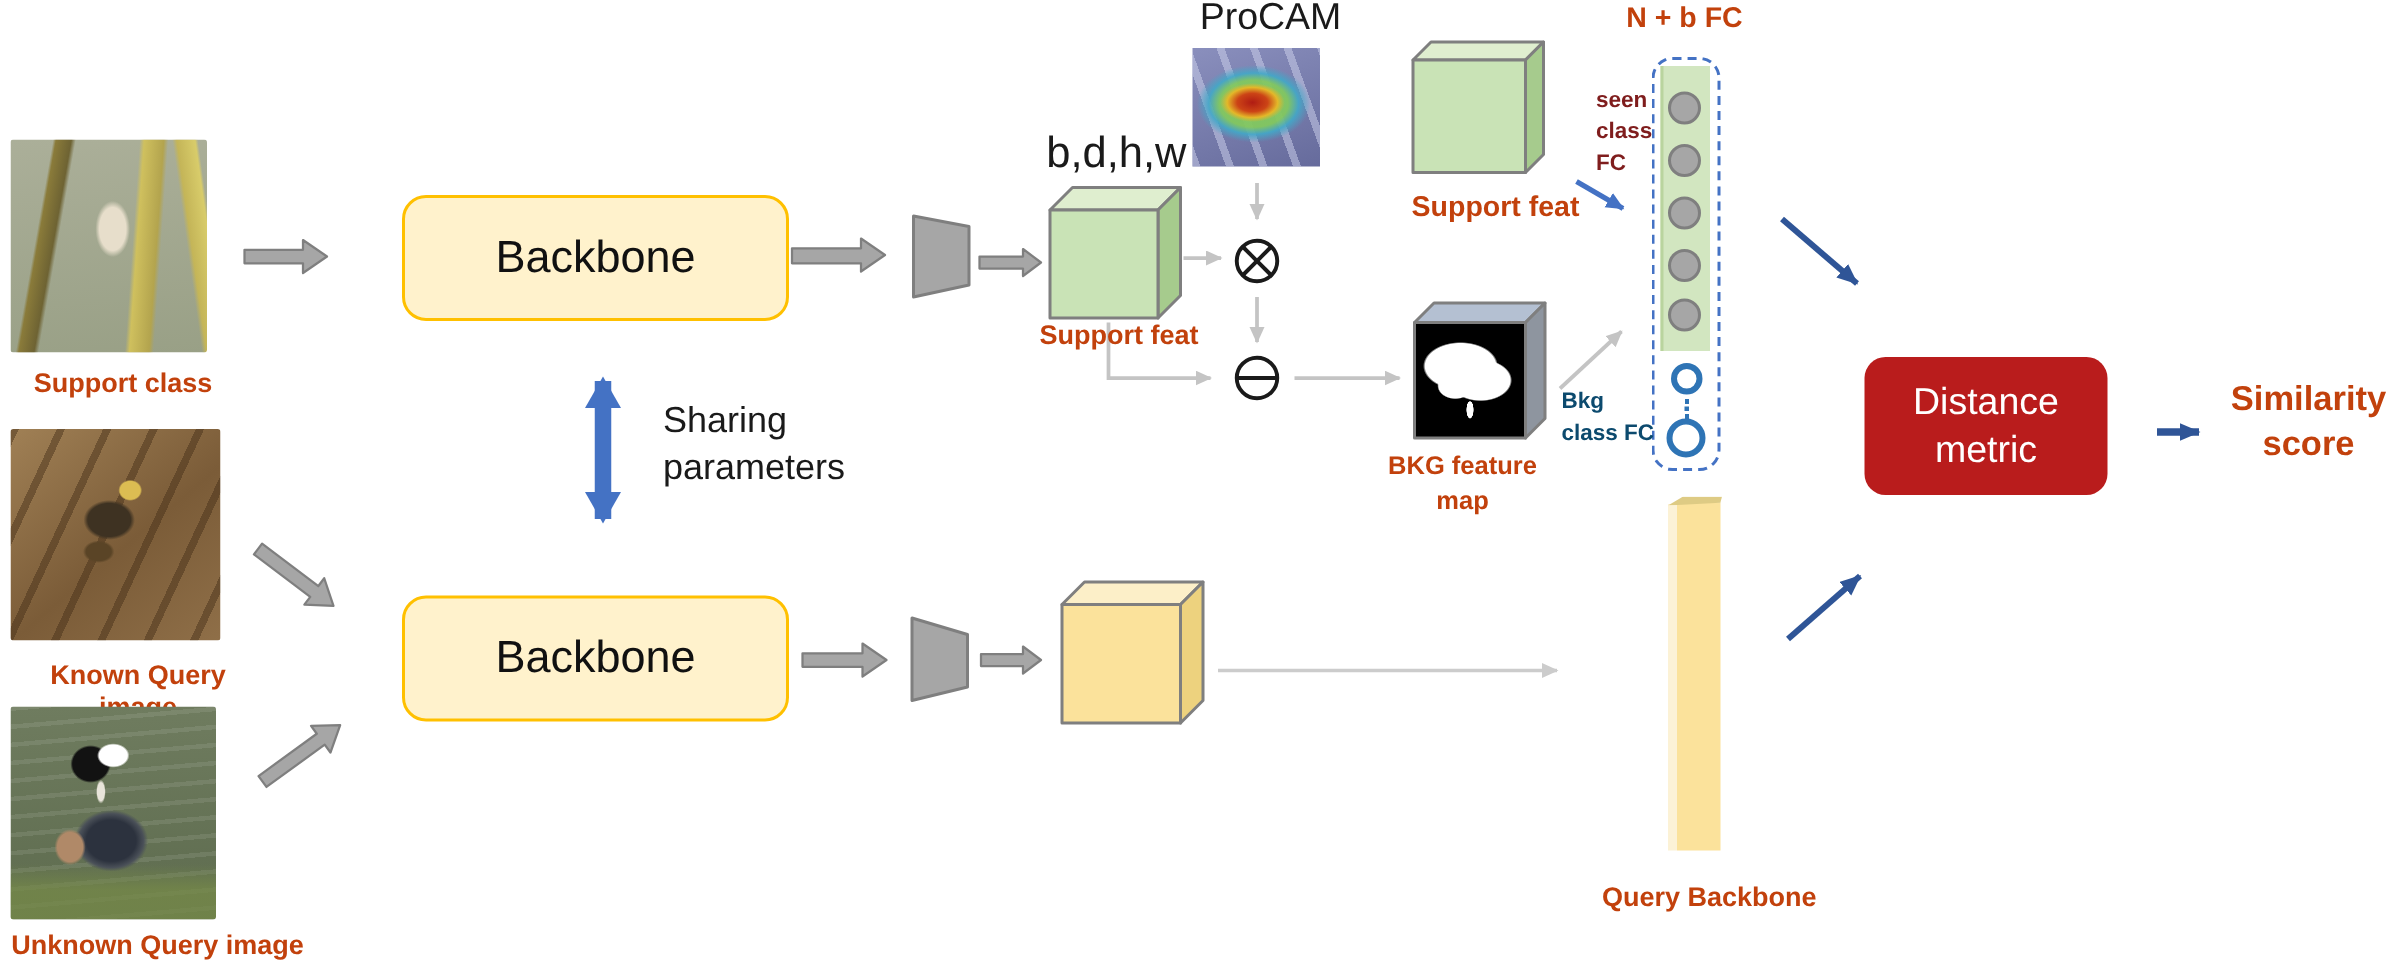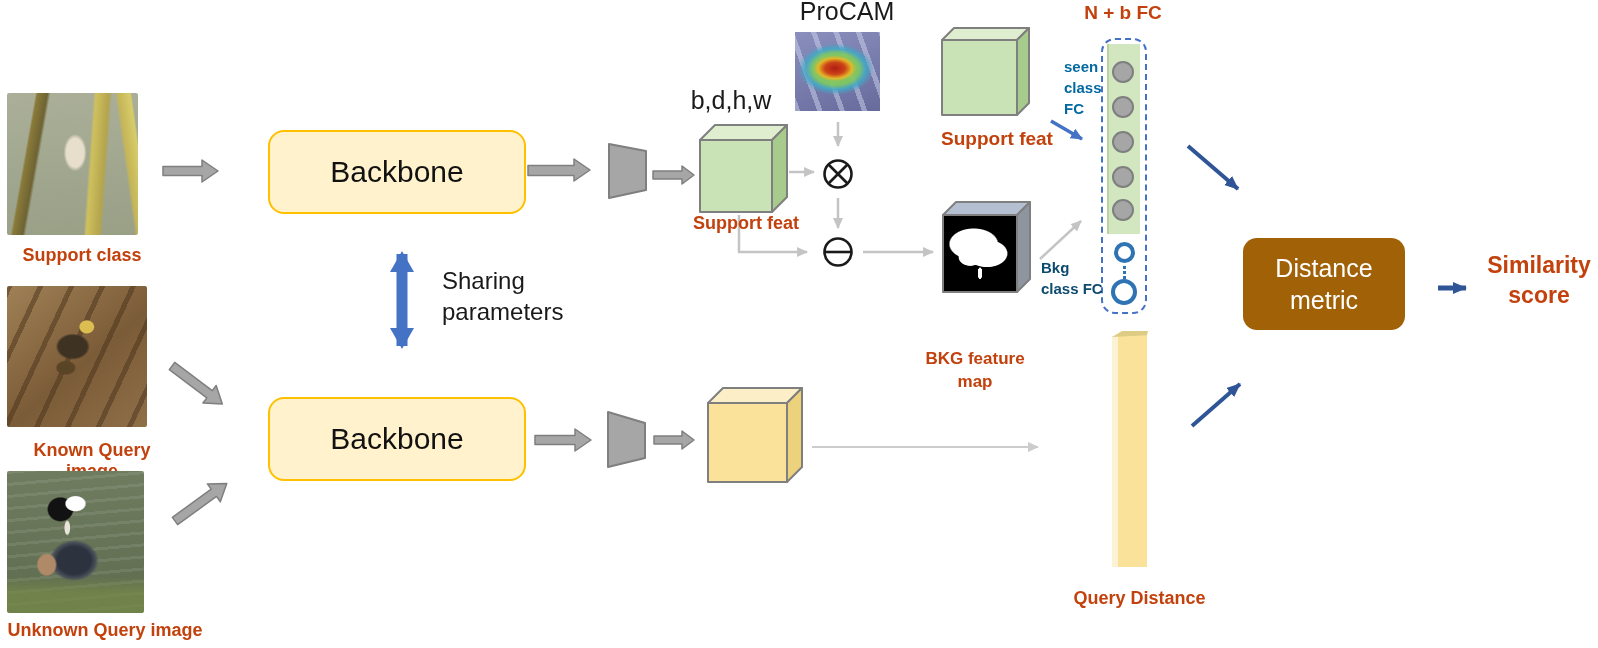--- a/index.html
+++ b/index.html
@@ -63,23 +63,23 @@
   #fc-greenbar{left:1107px;top:44px;width:31px;height:190px;background:#D2E6C0;border-left:2px solid #b9d49e;}
   .node{width:18px;height:18px;border-radius:50%;background:#A6A6A6;border:2.5px solid #7F7F7F;}
   .ringS{width:13px;height:13px;border-radius:50%;border:4px solid #2E74B5;background:#fff;}
   .ringL{width:18px;height:18px;border-radius:50%;border:4.5px solid #2E74B5;background:#fff;}
   #fc-dots{left:1123px;top:266px;height:13px;width:0;border-left:3px dotted #2E74B5;}
   #qe-bar{left:1112px;top:331px;width:36px;height:236px;}
   #qe-left{position:absolute;left:0;top:5px;width:6px;height:231px;background:#FCF2D6;}
   #qe-front{position:absolute;left:6px;top:4px;width:29px;height:232px;background:#FBE29B;}
   #qe-top{position:absolute;left:0;top:0;width:36px;height:6px;background:#DECB84;
           clip-path:polygon(0 100%,28% 0,100% 0,97% 70%);}
-  #distance-box{left:1243px;top:238px;width:162px;height:92px;background:#a16207;border-radius:14px;
+  #distance-box{left:1243px;top:238px;width:162px;height:92px;background:#b91c1c;border-radius:14px;
      display:flex;align-items:center;justify-content:center;color:#fff;font-size:25px;line-height:1.28;text-align:center;}
-  .greenlbl{color:#0369a1;font-weight:bold;font-size:15px;line-height:1.4;}
+  .greenlbl{color:#7f1d1d;font-weight:bold;font-size:15px;line-height:1.4;}
   .bluelbl{color:#0c4a6e;font-weight:bold;font-size:15px;line-height:1.4;}
 </style>
 </head>
 <body>
 
 <div id="stage">
 
   <svg id="connectors" width="1598" height="648" viewBox="0 0 1598 648">
     <defs>
       <marker id="mGray" markerUnits="userSpaceOnUse" markerWidth="12" markerHeight="12" refX="10" refY="5" orient="auto">
@@ -168,28 +168,28 @@
   <div class="abs cap" style="left:7px;top:440px;width:170px;">Known Query image</div>
 
   <div class="abs birdimg" id="img-unknown"></div>
   <div class="abs cap" style="left:5px;top:620px;width:200px;">Unknown Query image</div>
 
   <div class="abs backbone" style="left:268px;top:130px;">Backbone</div>
   <div class="abs backbone" style="left:268px;top:397px;">Backbone</div>
   <div class="abs pre" style="left:442px;top:266px;width:150px;font-size:24px;line-height:1.28;">Sharing
 parameters</div>
 
-  <div class="abs" style="left:671px;top:86px;width:120px;font-size:25px;text-align:center;">b,d,h,w</div>
+  <div class="abs" style="left:671px;top:86px;width:120px;font-size:29px;text-align:right;">b,d,h,w</div>
   <div class="abs cap" style="left:686px;top:213px;width:120px;">Support feat</div>
 
   <div class="abs" style="left:787px;top:-3px;width:120px;font-size:25px;text-align:center;">ProCAM</div>
   <div class="abs" id="procam-img"></div>
 
   <div class="abs" id="bkg-blob"></div>
-  <div class="abs cap pre" style="left:915px;top:300px;width:120px;font-size:17px;line-height:1.35;margin-top:48px;">BKG feature
+  <div class="abs cap pre" style="left:915px;top:300px;width:120px;font-size:17px;line-height:1.35;">BKG feature
 map</div>
   <div class="abs cap" style="left:937px;top:128px;width:120px;font-size:19px;">Support feat</div>
 
   <div class="abs cap" style="left:1063px;top:2px;width:120px;font-size:19px;">N + b FC</div>
   <div class="abs" id="fc-dashed"></div>
   <div class="abs" id="fc-greenbar"></div>
   <div class="abs node" style="left:1112px;top:61px;"></div>
   <div class="abs node" style="left:1112px;top:96px;"></div>
   <div class="abs node" style="left:1112px;top:131px;"></div>
   <div class="abs node" style="left:1112px;top:166px;"></div>
@@ -201,20 +201,20 @@
 class
 FC</div>
   <div class="abs pre bluelbl" style="left:1041px;top:257px;width:70px;">Bkg
 class FC</div>
 
   <div class="abs" id="qe-bar">
     <div id="qe-left"></div>
     <div id="qe-front"></div>
     <div id="qe-top"></div>
   </div>
-  <div class="abs cap" style="left:1047px;top:588px;width:185px;">Query Distance</div>
+  <div class="abs cap" style="left:1047px;top:588px;width:185px;">Query Backbone</div>
 
   <div class="abs pre" id="distance-box">Distance
 metric</div>
   <div class="abs cap pre" style="left:1480px;top:251px;width:118px;font-size:23px;line-height:1.3;">Similarity
 score</div>
 
 </div>
 
 </body></html>

